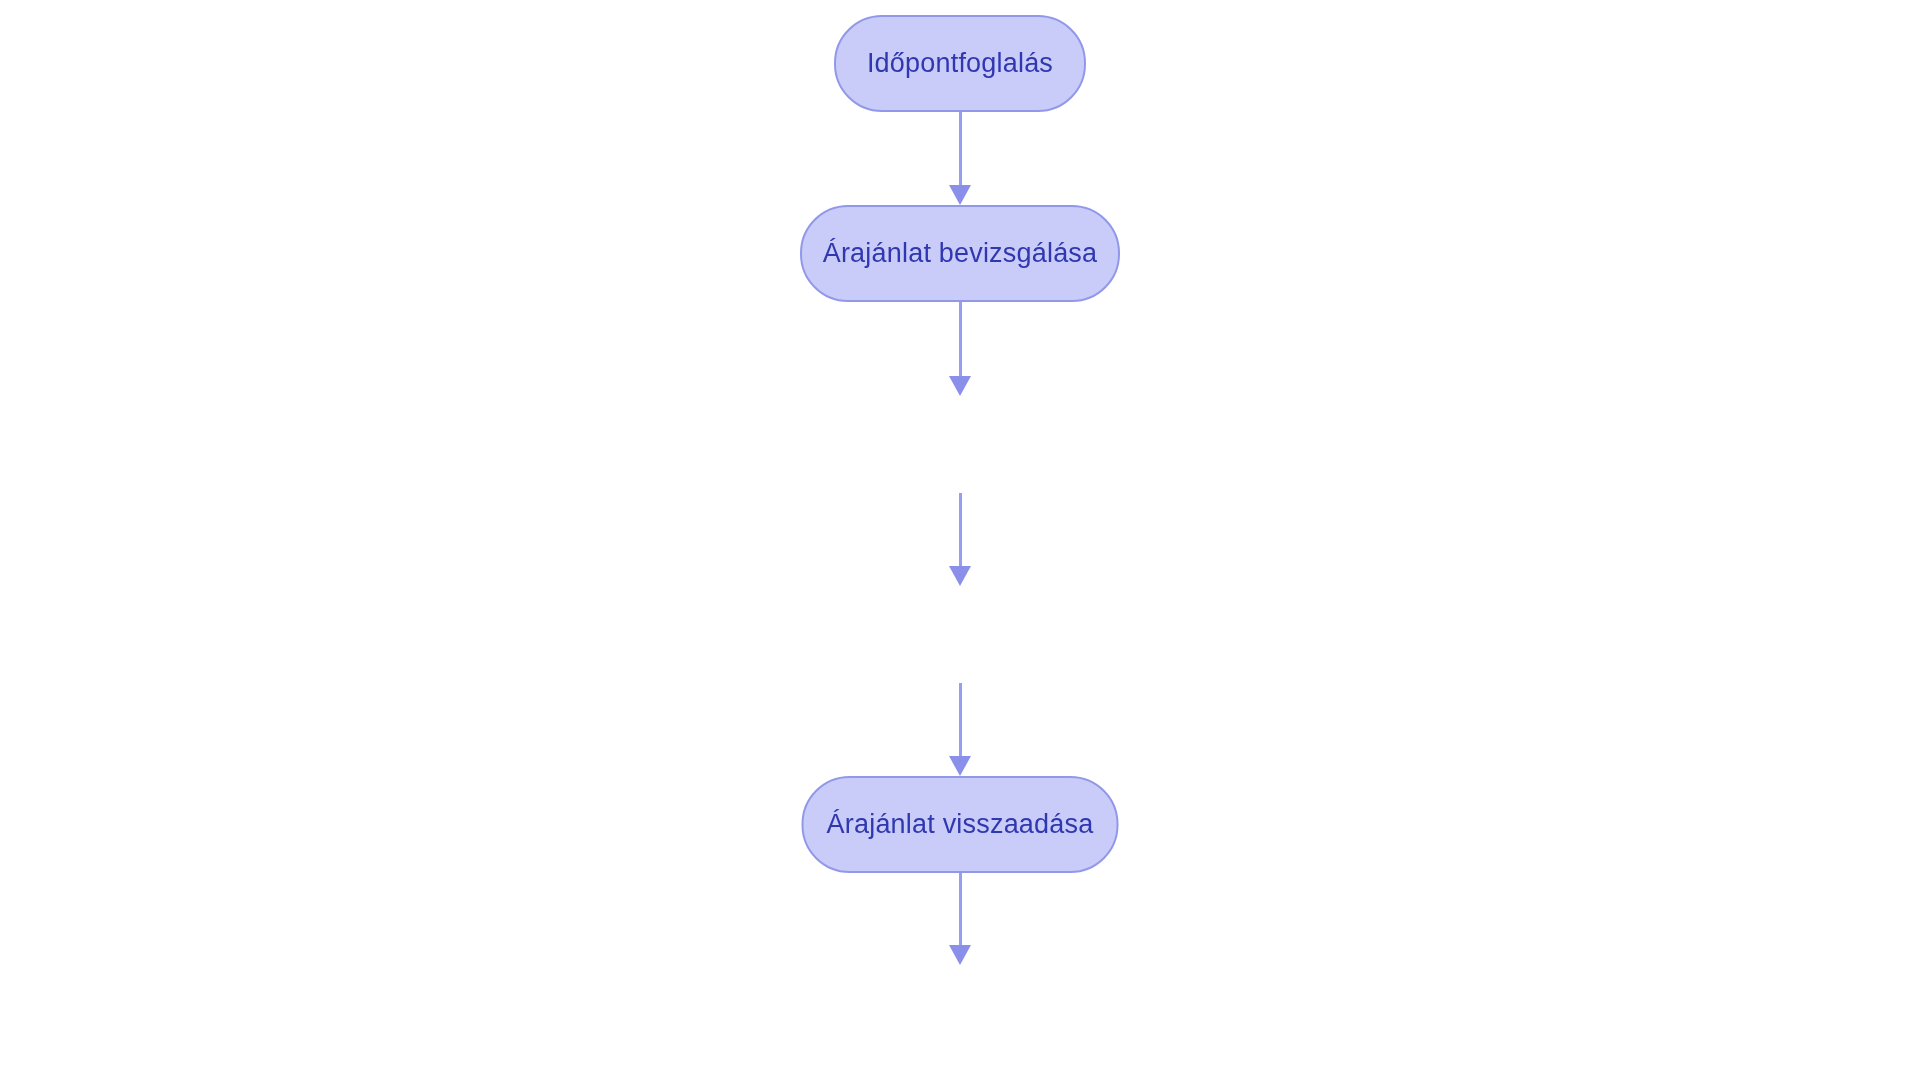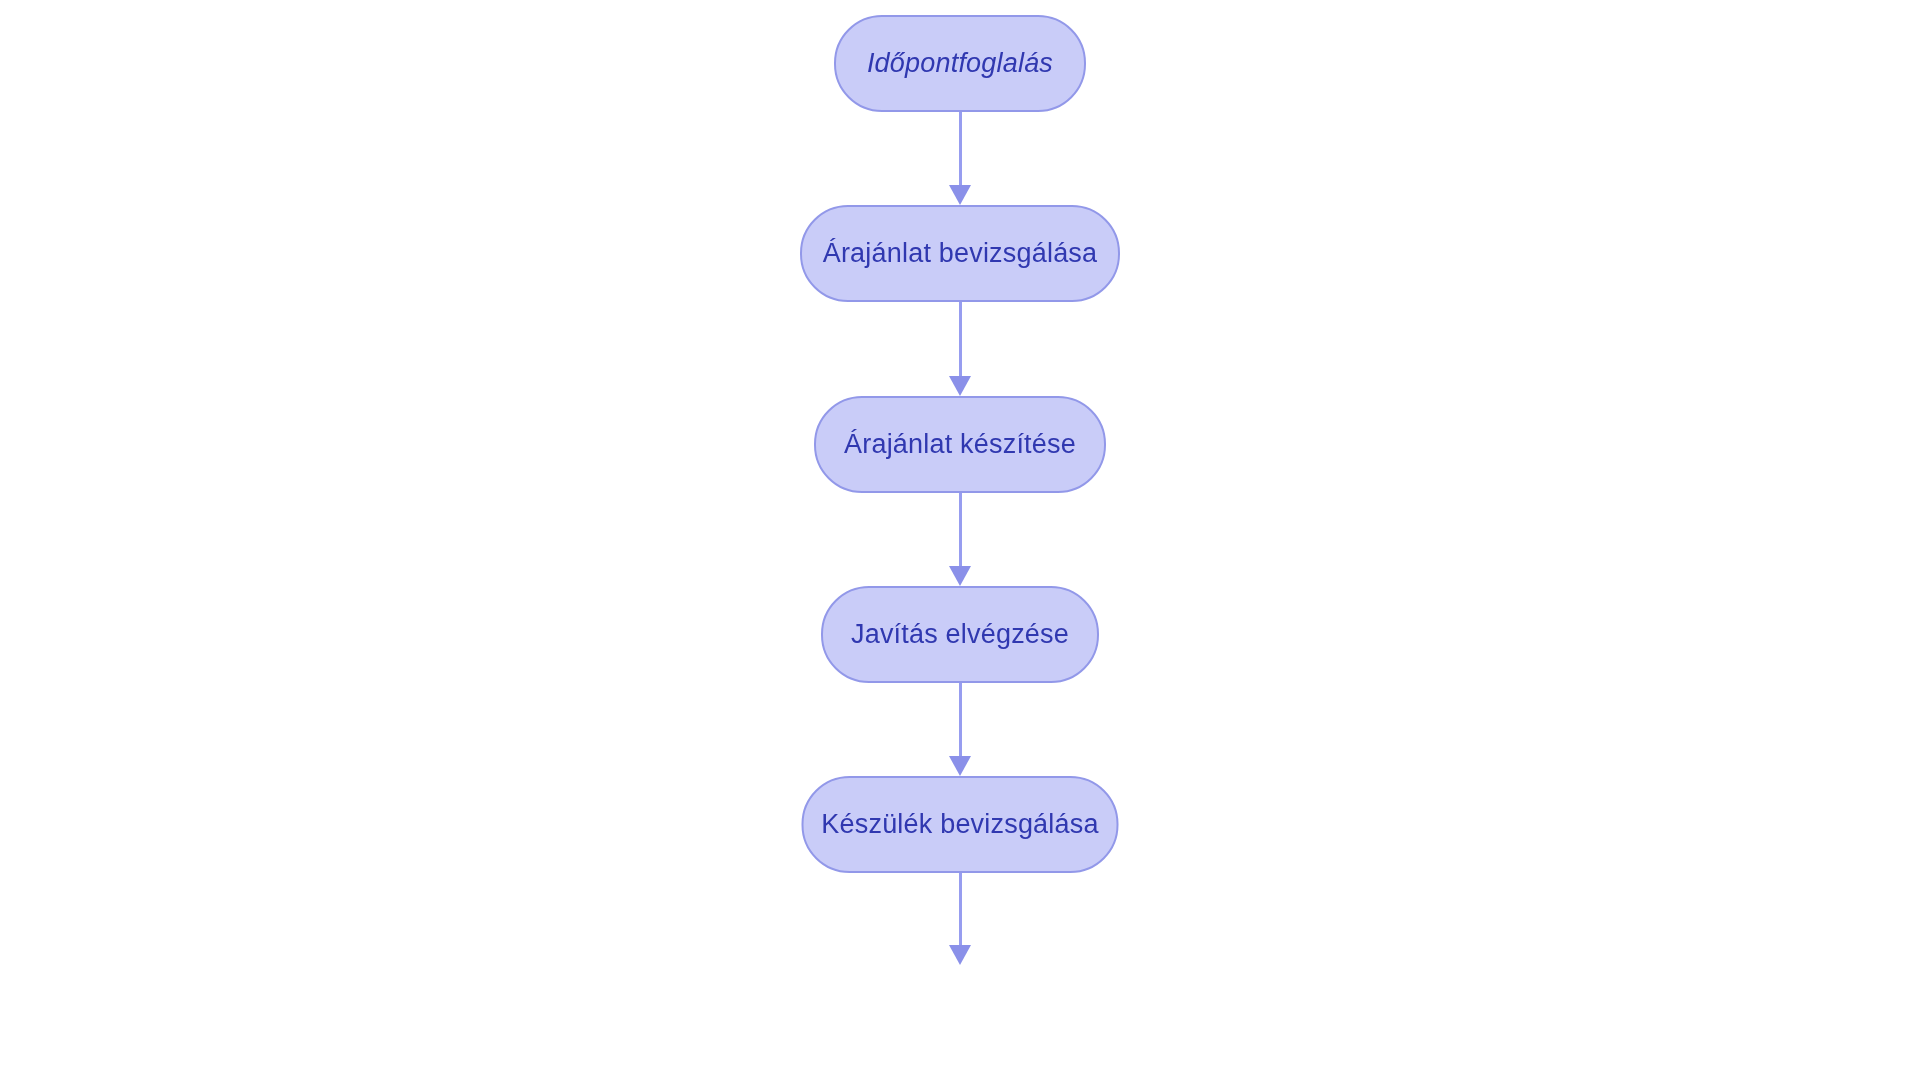--- a/index.html
+++ b/index.html
@@ -60,58 +60,52 @@
     border-left:11px solid transparent;
     border-right:11px solid transparent;
     border-top:20px solid var(--edge-arrowhead);
   }
 </style>
 </head>
 <body>
 
 <div class="canvas">
 
-  <div class="node" style="top:15px;width:252px;font-style:italic;">
+  <div class="node" style="top:15px;width:252px;">
     <span class="node-label">Időpontfoglalás</span>
   </div>
 
   <div class="connector" style="top:112px;height:93px;">
     <div class="edge-line"></div>
     <div class="arrowhead"></div>
   </div>
 
   <div class="node" style="top:205px;width:320px;">
     <span class="node-label">Árajánlat bevizsgálása</span>
   </div>
 
   <div class="connector" style="top:302px;height:94px;">
     <div class="edge-line"></div>
     <div class="arrowhead"></div>
   </div>
 
-  <div class="node" style="top:396px;width:292px;">
-    <span class="node-label">Árajánlat készítése</span>
-  </div>
 
   <div class="connector" style="top:493px;height:93px;">
     <div class="edge-line"></div>
     <div class="arrowhead"></div>
   </div>
 
-  <div class="node" style="top:586px;width:278px;">
-    <span class="node-label">Javítás elvégzése</span>
-  </div>
 
   <div class="connector" style="top:683px;height:93px;">
     <div class="edge-line"></div>
     <div class="arrowhead"></div>
   </div>
 
   <div class="node" style="top:776px;width:317px;">
-    <span class="node-label">Készülék bevizsgálása</span>
+    <span class="node-label">Árajánlat visszaadása</span>
   </div>
 
   <div class="connector" style="top:873px;height:92px;">
     <div class="edge-line"></div>
     <div class="arrowhead"></div>
   </div>
 
 
 </div>
 

